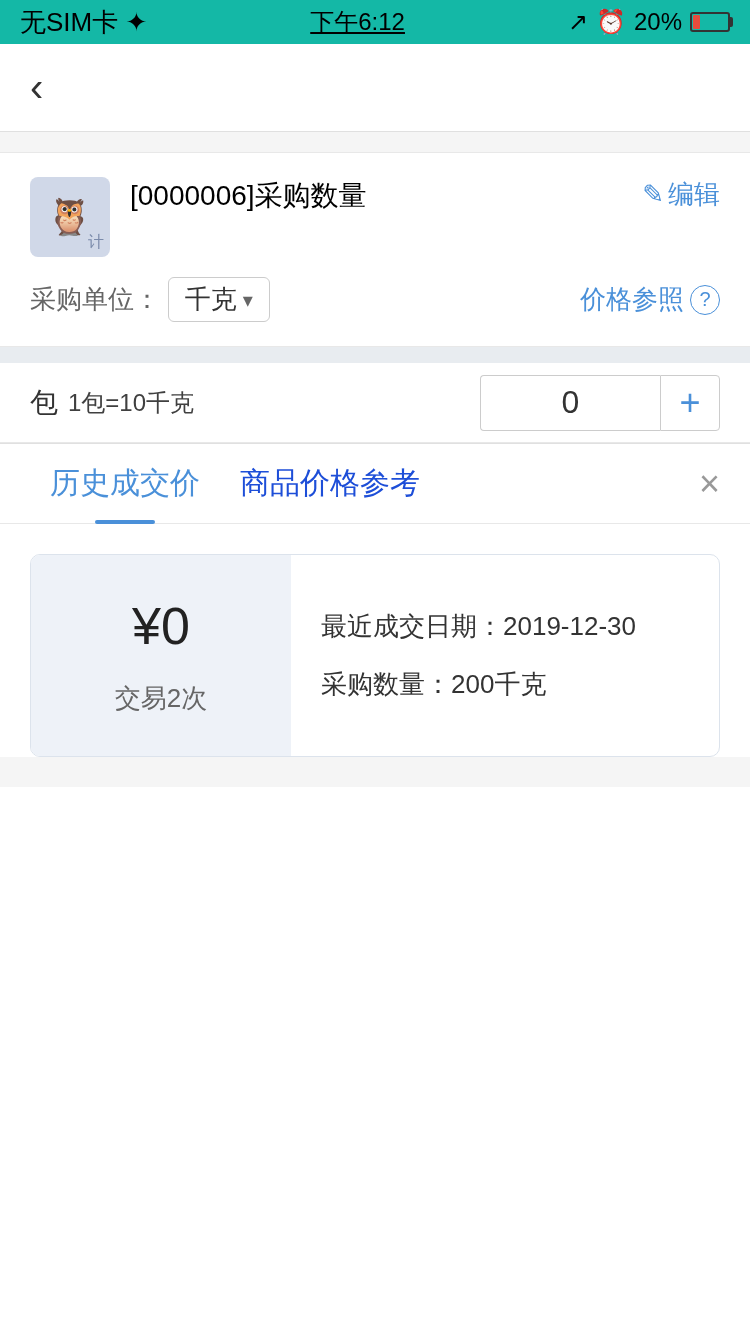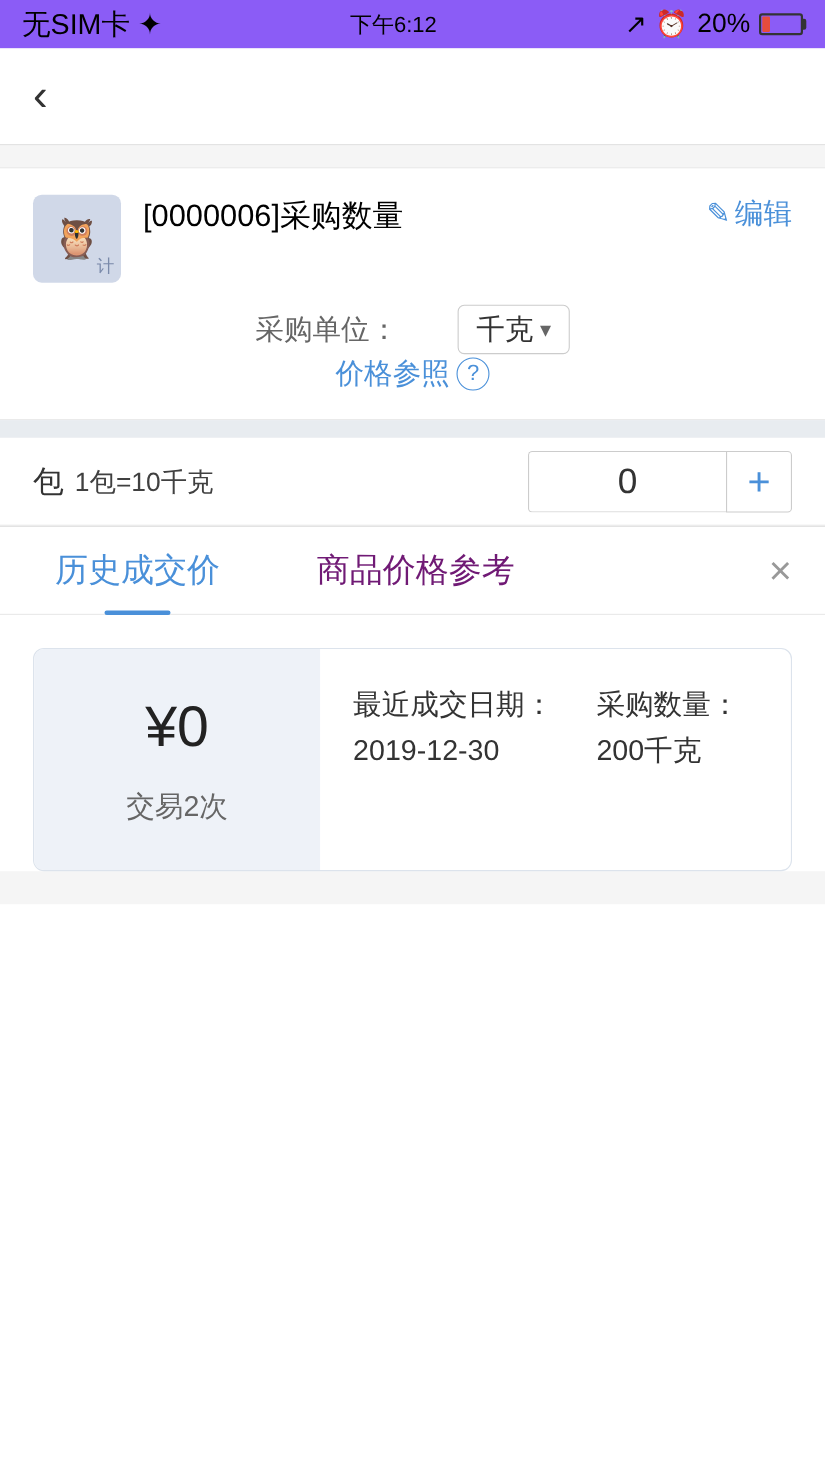--- a/index.html
+++ b/index.html
@@ -8,37 +8,38 @@
       width: 750px;
       min-height: 1334px;
       font-family: -apple-system, "PingFang SC", "Helvetica Neue", Arial, sans-serif;
       background: #f5f5f5;
       font-size: 28px;
     }
 
     
     .status-bar {
       height: 44px;
-      background: #8b5cf6;
+      background: #14b8a6;
       display: flex;
       align-items: center;
       justify-content: space-between;
       padding: 0 20px;
       font-size: 26px;
       font-weight: 500;
     }
     .status-left {
       display: flex;
       align-items: center;
       gap: 10px;
       font-size: 26px;
     }
     .status-center {
-      font-size: 20px;
+      font-size: 24px;
       font-weight: 500;
+      text-decoration: underline;
     }
     .status-right {
       display: flex;
       align-items: center;
       gap: 8px;
       font-size: 24px;
     }
     .battery-body {
       width: 40px;
       height: 20px;
@@ -142,37 +143,35 @@
       align-items: center;
       gap: 4px;
       white-space: nowrap;
       cursor: pointer;
     }
     .product-meta {
       display: flex;
       align-items: center;
       justify-content: space-between;
       margin-top: 4px;
-      flex-direction: column;
     }
     .unit-label {
       font-size: 26px;
       color: #666;
     }
     .unit-select {
       display: inline-flex;
       align-items: center;
       border: 1px solid #ccc;
       border-radius: 6px;
       padding: 4px 16px;
       font-size: 26px;
       color: #333;
       background: #fff;
       gap: 6px;
-      margin-left: 46px;
     }
     .unit-arrow {
       font-size: 20px;
       color: #666;
     }
     .price-ref {
       font-size: 26px;
       color: #4a90d9;
       display: flex;
       align-items: center;
@@ -250,25 +249,24 @@
     }
 
     
     .tabs-row {
       display: flex;
       align-items: center;
       border-bottom: 1px solid #e8e8e8;
       padding: 0 30px;
       height: 80px;
       position: relative;
-      gap: 48px;
     }
     .tab-item {
       font-size: 30px;
-      color: #701a75;
+      color: #1d4ed8;
       cursor: pointer;
       padding: 0 20px;
       height: 80px;
       display: flex;
       align-items: center;
       position: relative;
     }
     .tab-item.active {
       color: #4a90d9;
       font-weight: 500;
@@ -322,21 +320,21 @@
     }
     .trade-count {
       font-size: 26px;
       color: #666;
       margin-top: 24px;
     }
     .trade-card-right {
       flex: 1;
       padding: 30px 30px;
       display: flex;
-      flex-direction: row;
+      flex-direction: column;
       justify-content: center;
       gap: 16px;
     }
     .trade-detail-row {
       font-size: 26px;
       color: #333;
       line-height: 1.6;
     }
 
     

